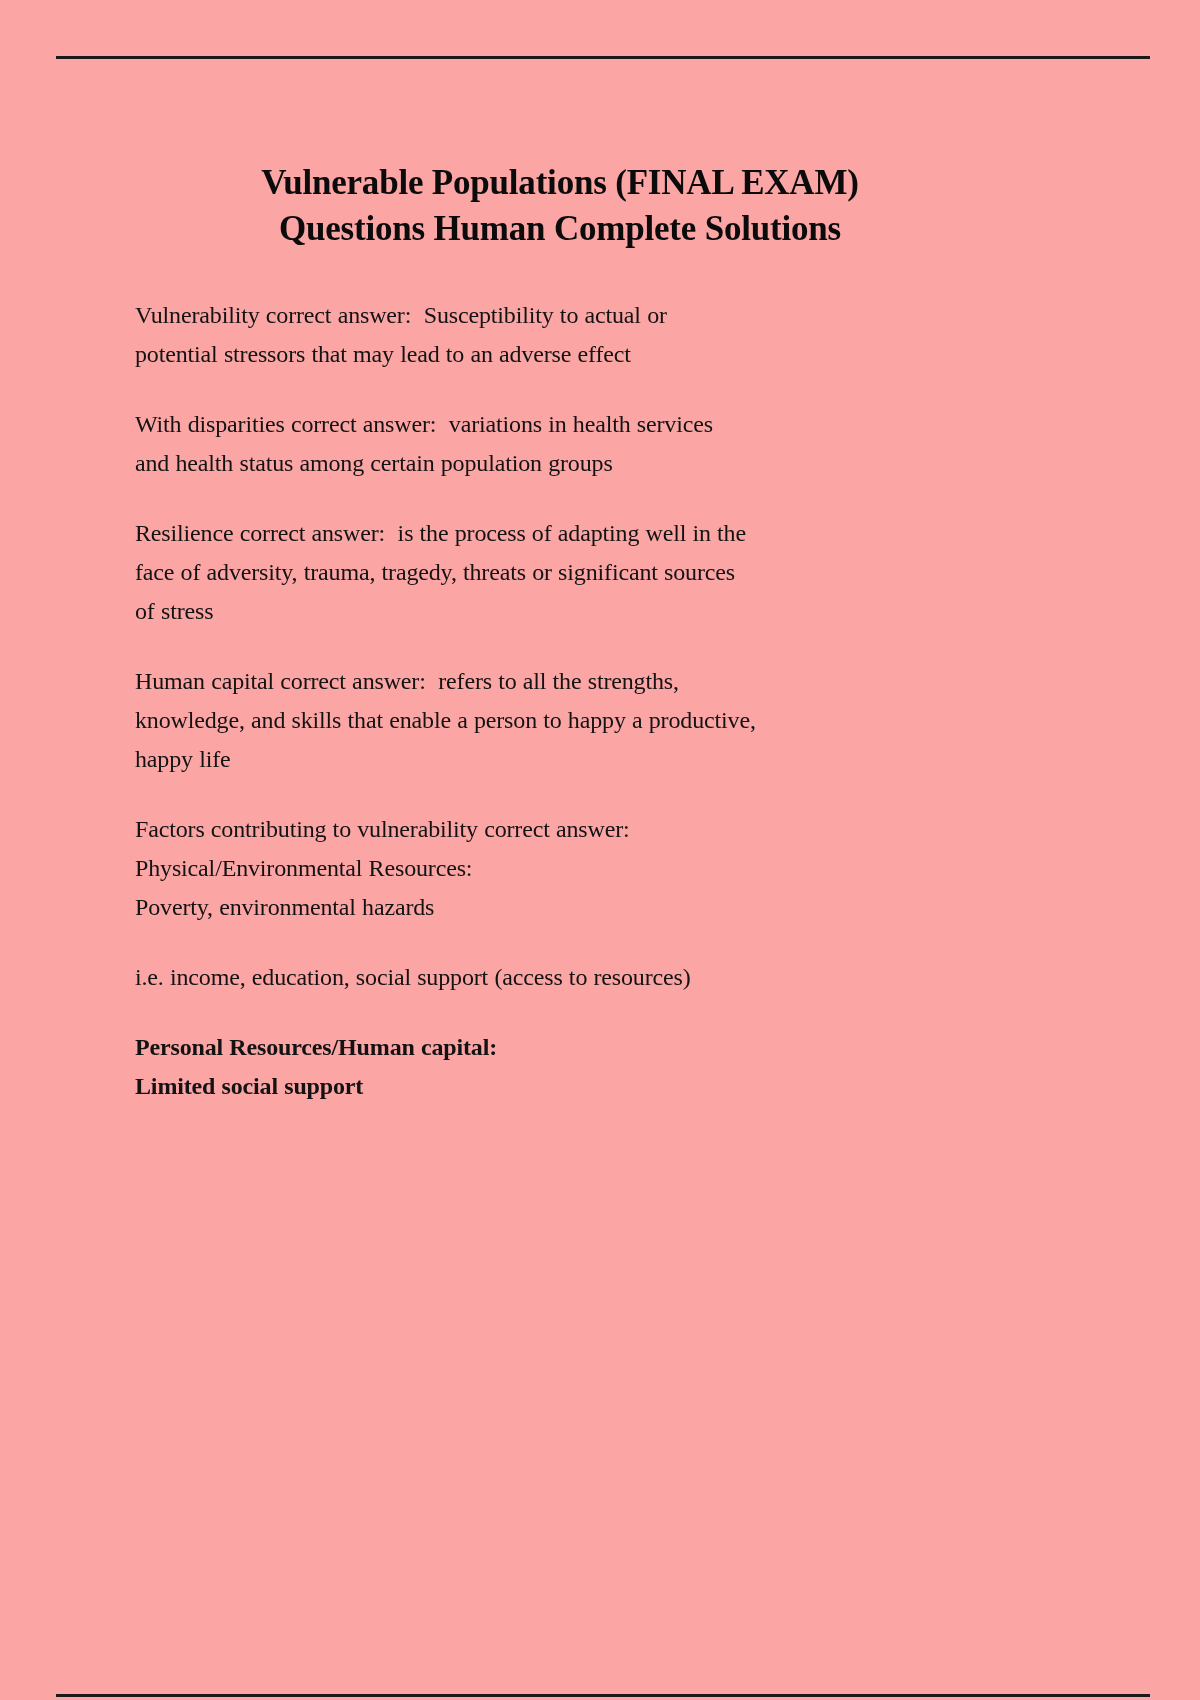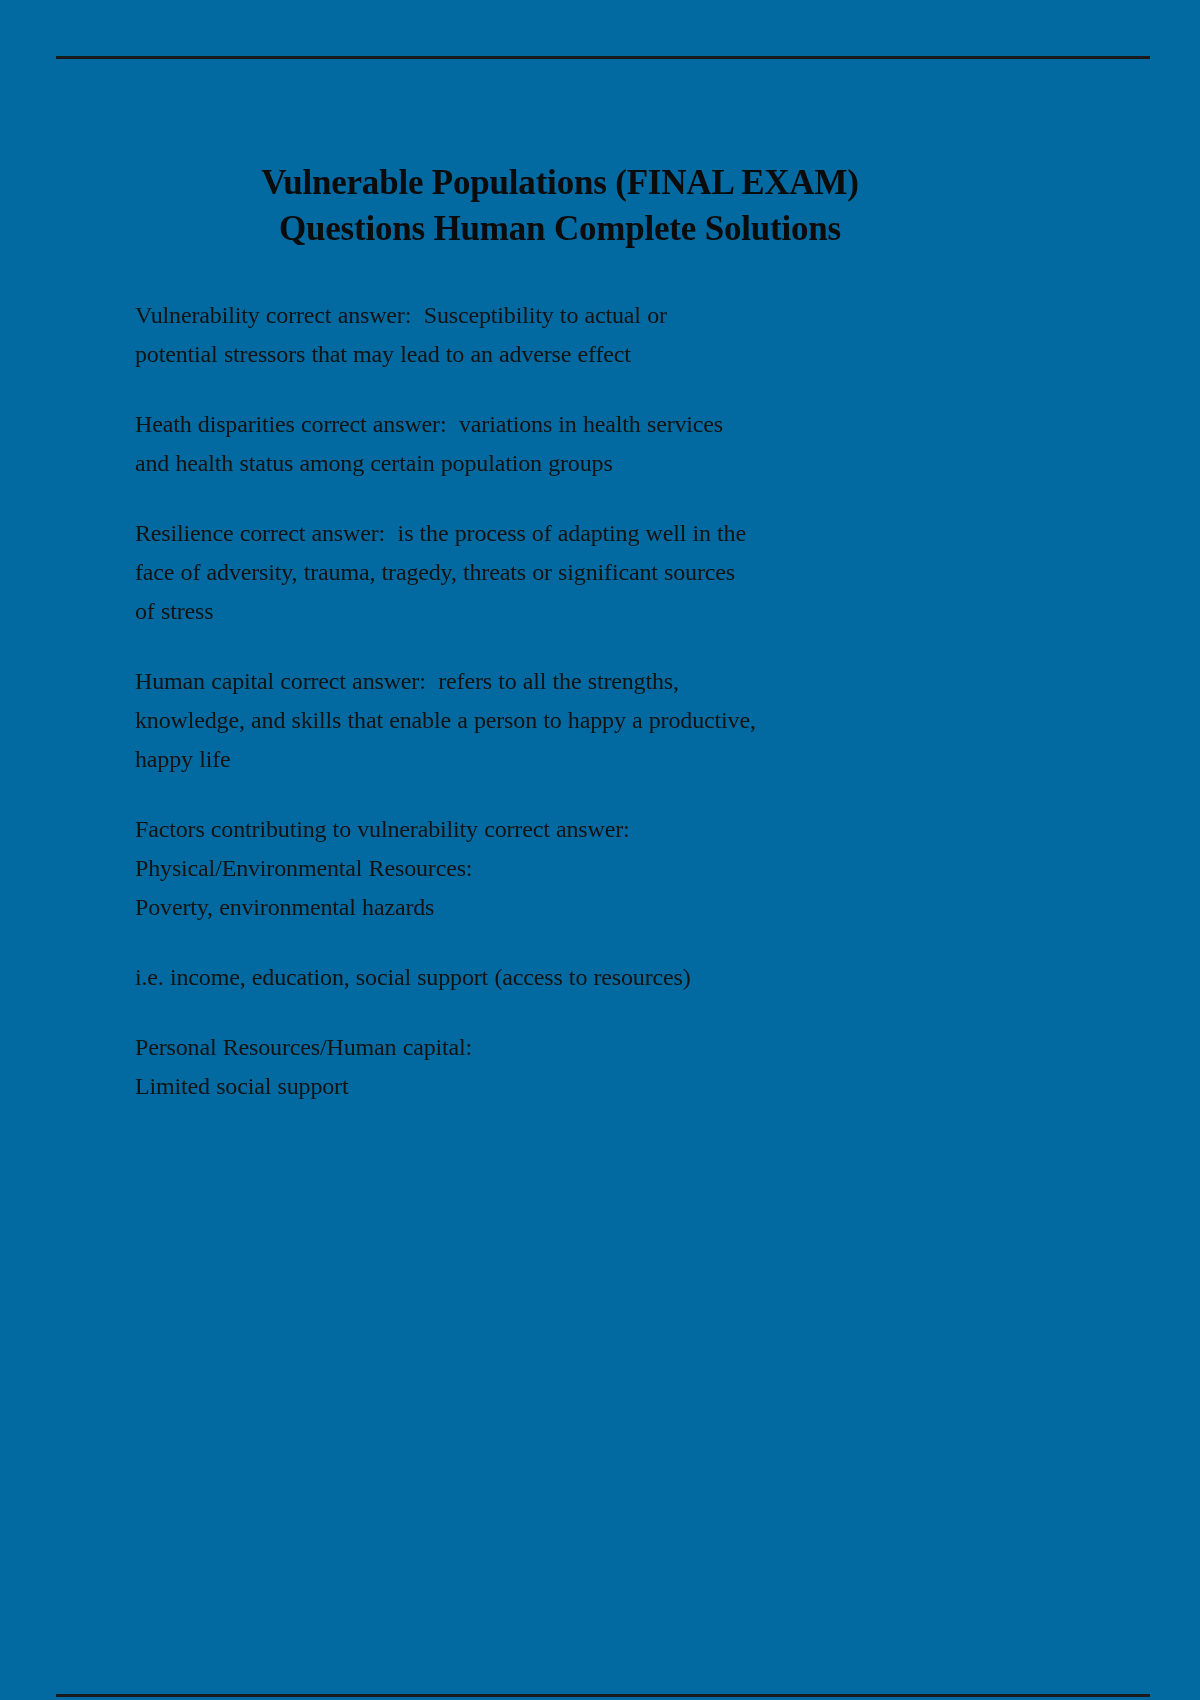--- a/index.html
+++ b/index.html
@@ -13,21 +13,21 @@
     height: 1700px;
     position: relative;
     font-family: "Liberation Serif", "DejaVu Serif", serif;
     color: #111111;
     overflow: hidden;
   }
 
   .page {
     position: absolute;
     inset: 0;
-    background: #0369a1;
+    background: #fca5a5;
   }
 
   
   .rule {
     position: absolute;
     left: 56px;
     width: 1094px;
     height: 3px;
     background: #1a1a1a;
   }
@@ -55,21 +55,21 @@
   .doc-title .tline { display: block; }
 
   .block {
     font-size: 24px;
     line-height: 39px;
     margin: 0 0 31px 0;
     color: #131313;
     letter-spacing: -0.15px;
     word-spacing: 0.4px;
   }
-  .block:last-child { margin-bottom: 0; }
+  .block:last-child { margin-bottom: 0; font-weight: bold; }
 
   .block .line { display: block; white-space: pre; }
 
   
   .content, .doc-title {
     text-rendering: optimizeLegibility;
   }
 </style>
 </head>
 <body>
@@ -85,21 +85,21 @@
       <span class="tline">Questions Human Complete Solutions</span>
     </h1>
 
     <p class="block">
       <span class="line">Vulnerability correct answer:  Susceptibility to actual or</span>
       <span class="line">potential stressors that may lead to an adverse effect</span>
     </p>
 
 
     <p class="block">
-      <span class="line">Heath disparities correct answer:  variations in health services</span>
+      <span class="line">With disparities correct answer:  variations in health services</span>
       <span class="line">and health status among certain population groups</span>
     </p>
 
     <p class="block">
       <span class="line">Resilience correct answer:  is the process of adapting well in the</span>
       <span class="line">face of adversity, trauma, tragedy, threats or significant sources</span>
       <span class="line">of stress</span>
     </p>
 
     <p class="block">

